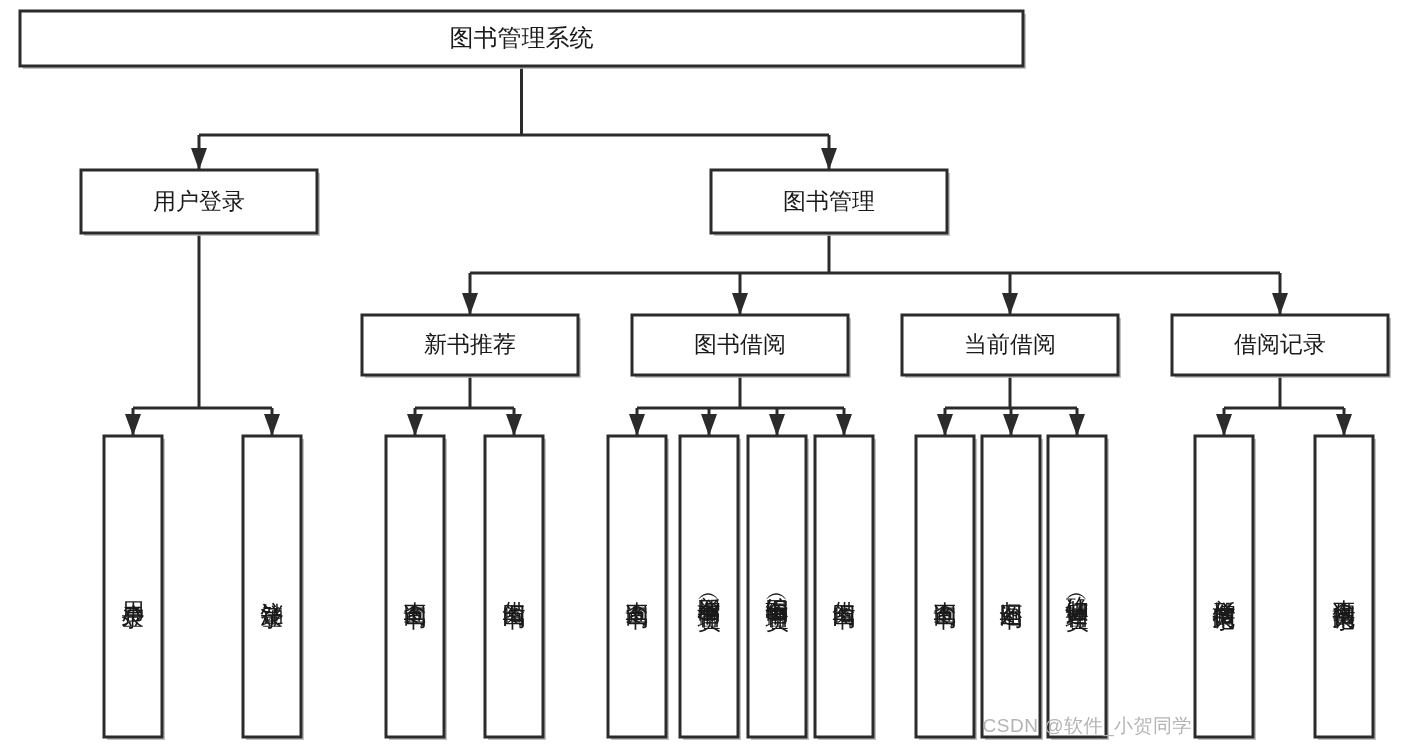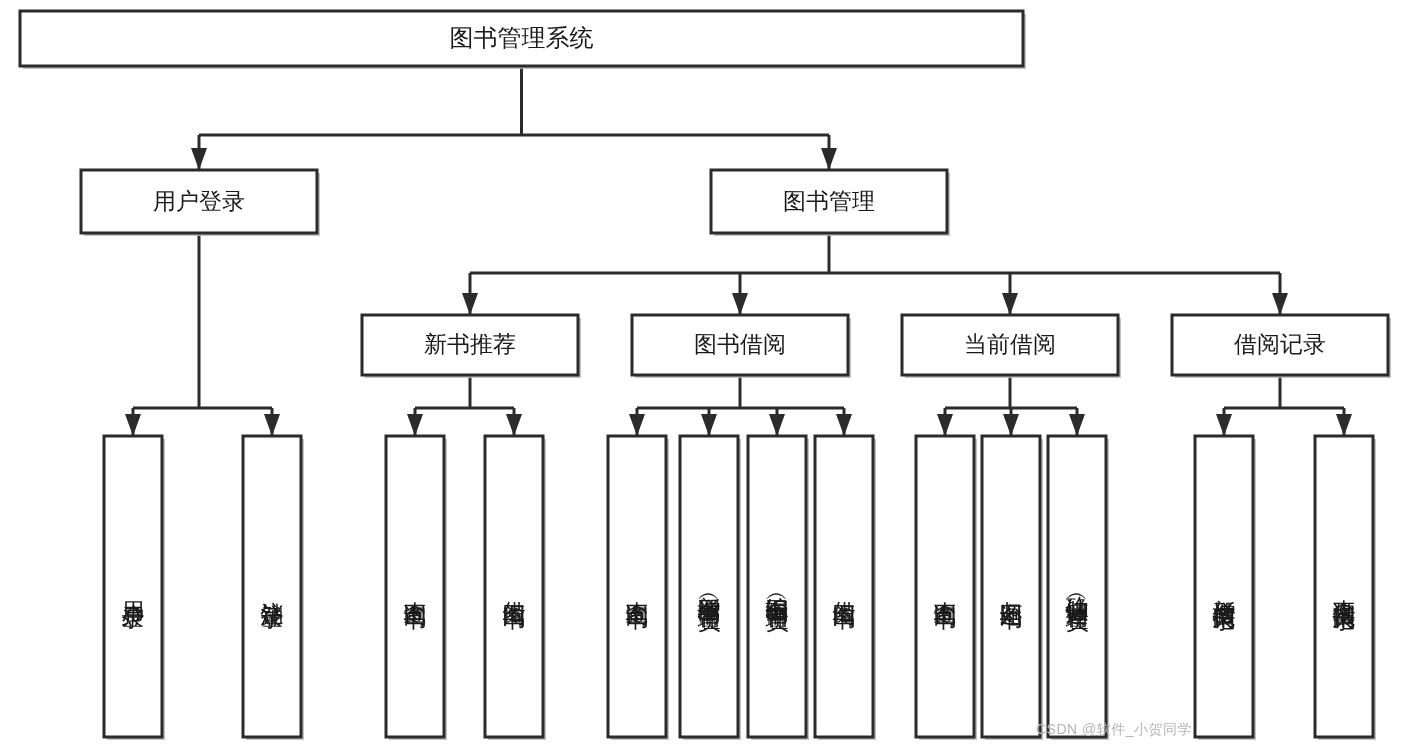--- a/index.html
+++ b/index.html
@@ -71,21 +71,21 @@
     line-height: 1.18;
     letter-spacing: 2px;
     color: #1a1a1a;
     white-space: nowrap;
   }
   .watermark {
     position: absolute;
     right: 14px;
     bottom: 8px;
     font-family: "Liberation Sans", "DejaVu Sans", sans-serif;
-    font-size: 14px;
+    font-size: 19px;
     color: #b4b4b4;
     letter-spacing: 0.5px;
     white-space: nowrap;
     user-select: none;
   }
 </style>
 </head>
 <body>
 
 <div id="diagram-root">

